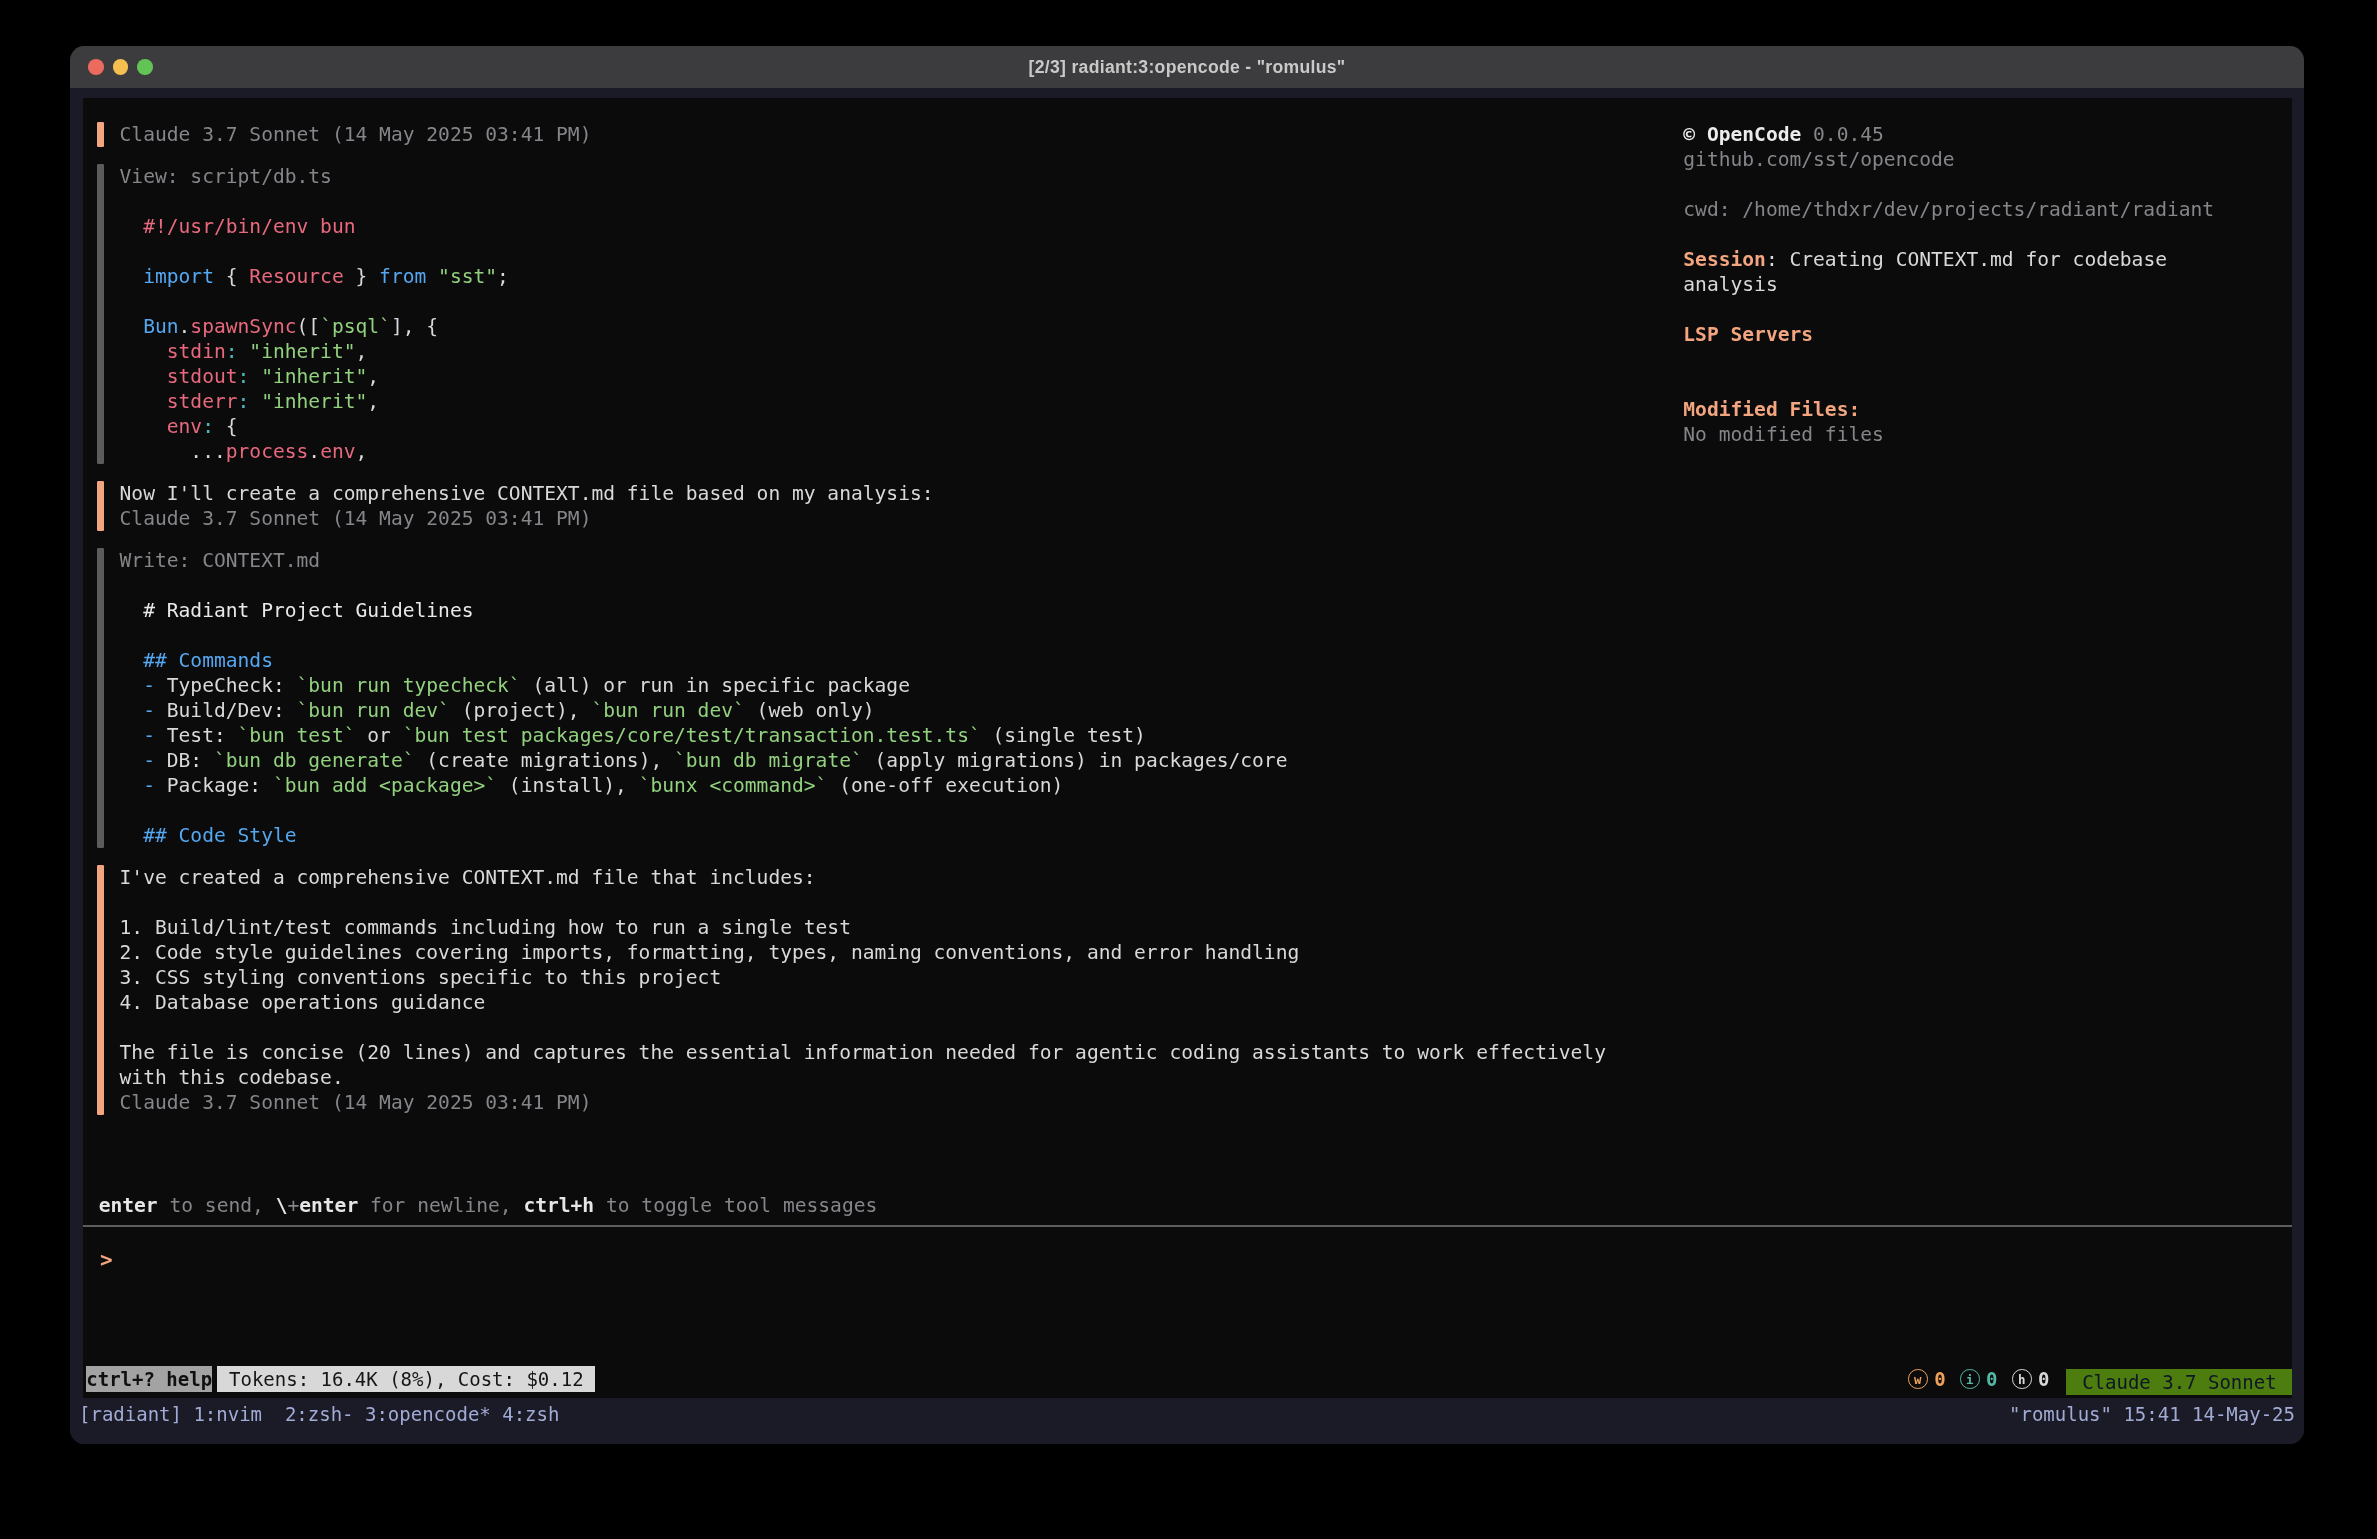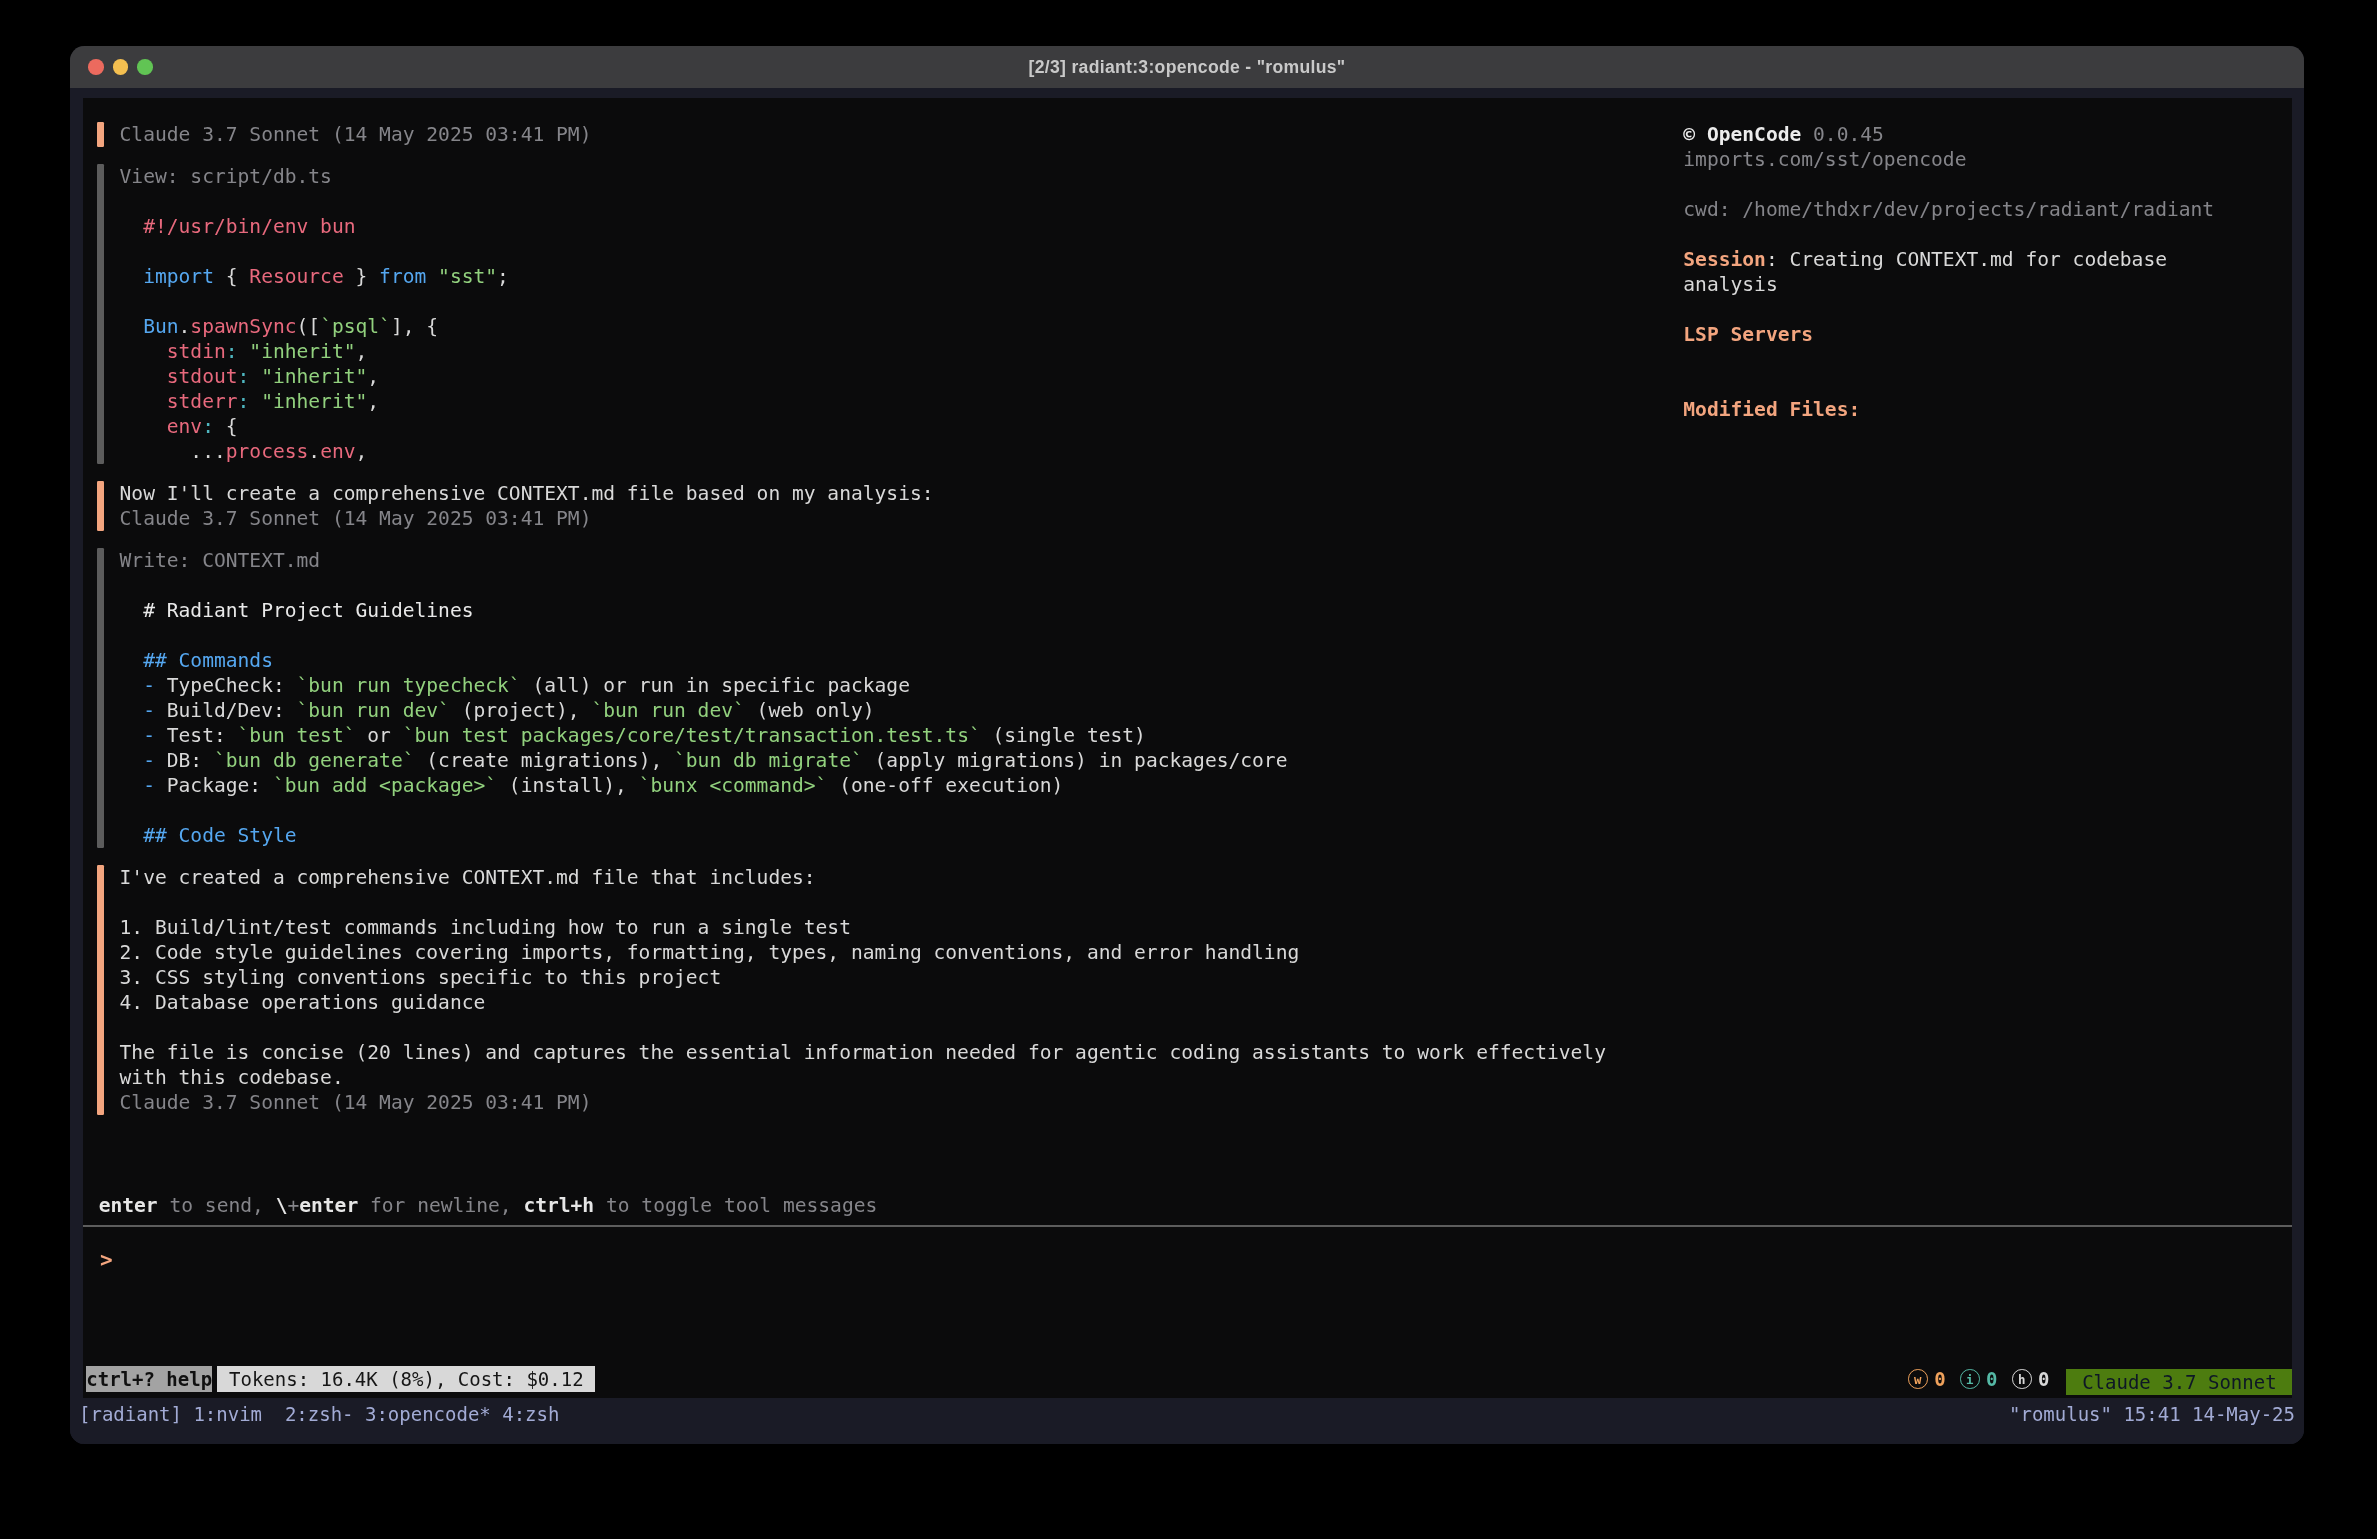--- a/index.html
+++ b/index.html
@@ -154,31 +154,32 @@
                 <div class="line"></div>
                 <div class="line"><span class="s-fg">The file is concise (20 lines) and captures the essential information needed for agentic coding assistants to work effectively</span></div>
                 <div class="line"><span class="s-fg">with this codebase.</span></div>
                 <div class="line"><span class="s-dim">Claude 3.7 Sonnet (14 May 2025 03:41 PM)</span></div>
               </div>
             </div>
           </div>
         <div class="sidebar">
           <div>
               <div class="line"><span class="s-boldwhite">© OpenCode</span><span class="s-fg"> </span><span class="s-dim">0.0.45</span></div>
-              <div class="line"><span class="s-dim">imports.com/sst/opencode</span></div>
+              <div class="line"><span class="s-dim">github.com/sst/opencode</span></div>
               <div class="line"></div>
               <div class="line"><span class="s-dim">cwd: /home/thdxr/dev/projects/radiant/radiant</span></div>
               <div class="line"></div>
               <div class="line"><span class="s-orangebold">Session</span><span class="s-fg">: Creating CONTEXT.md for codebase</span></div>
               <div class="line"><span class="s-fg">analysis</span></div>
               <div class="line"></div>
               <div class="line"><span class="s-orangebold">LSP Servers</span></div>
               <div class="line"></div>
               <div class="line"></div>
               <div class="line"><span class="s-orangebold">Modified Files:</span></div>
+              <div class="line"><span class="s-dim">No modified files</span></div>
             </div>
         </div>
       </div>
 
       <div class="hint"><span class="s-key">enter</span><span class="s-dim"> to send, </span><span class="s-key">\</span><span class="s-dim">+</span><span class="s-key">enter</span><span class="s-dim"> for newline, </span><span class="s-key">ctrl+h</span><span class="s-dim"> to toggle tool messages</span></div>
       <div class="divider"></div>
 
       <div class="input-area">
         <div class="prompt">&gt;</div>
       </div>

